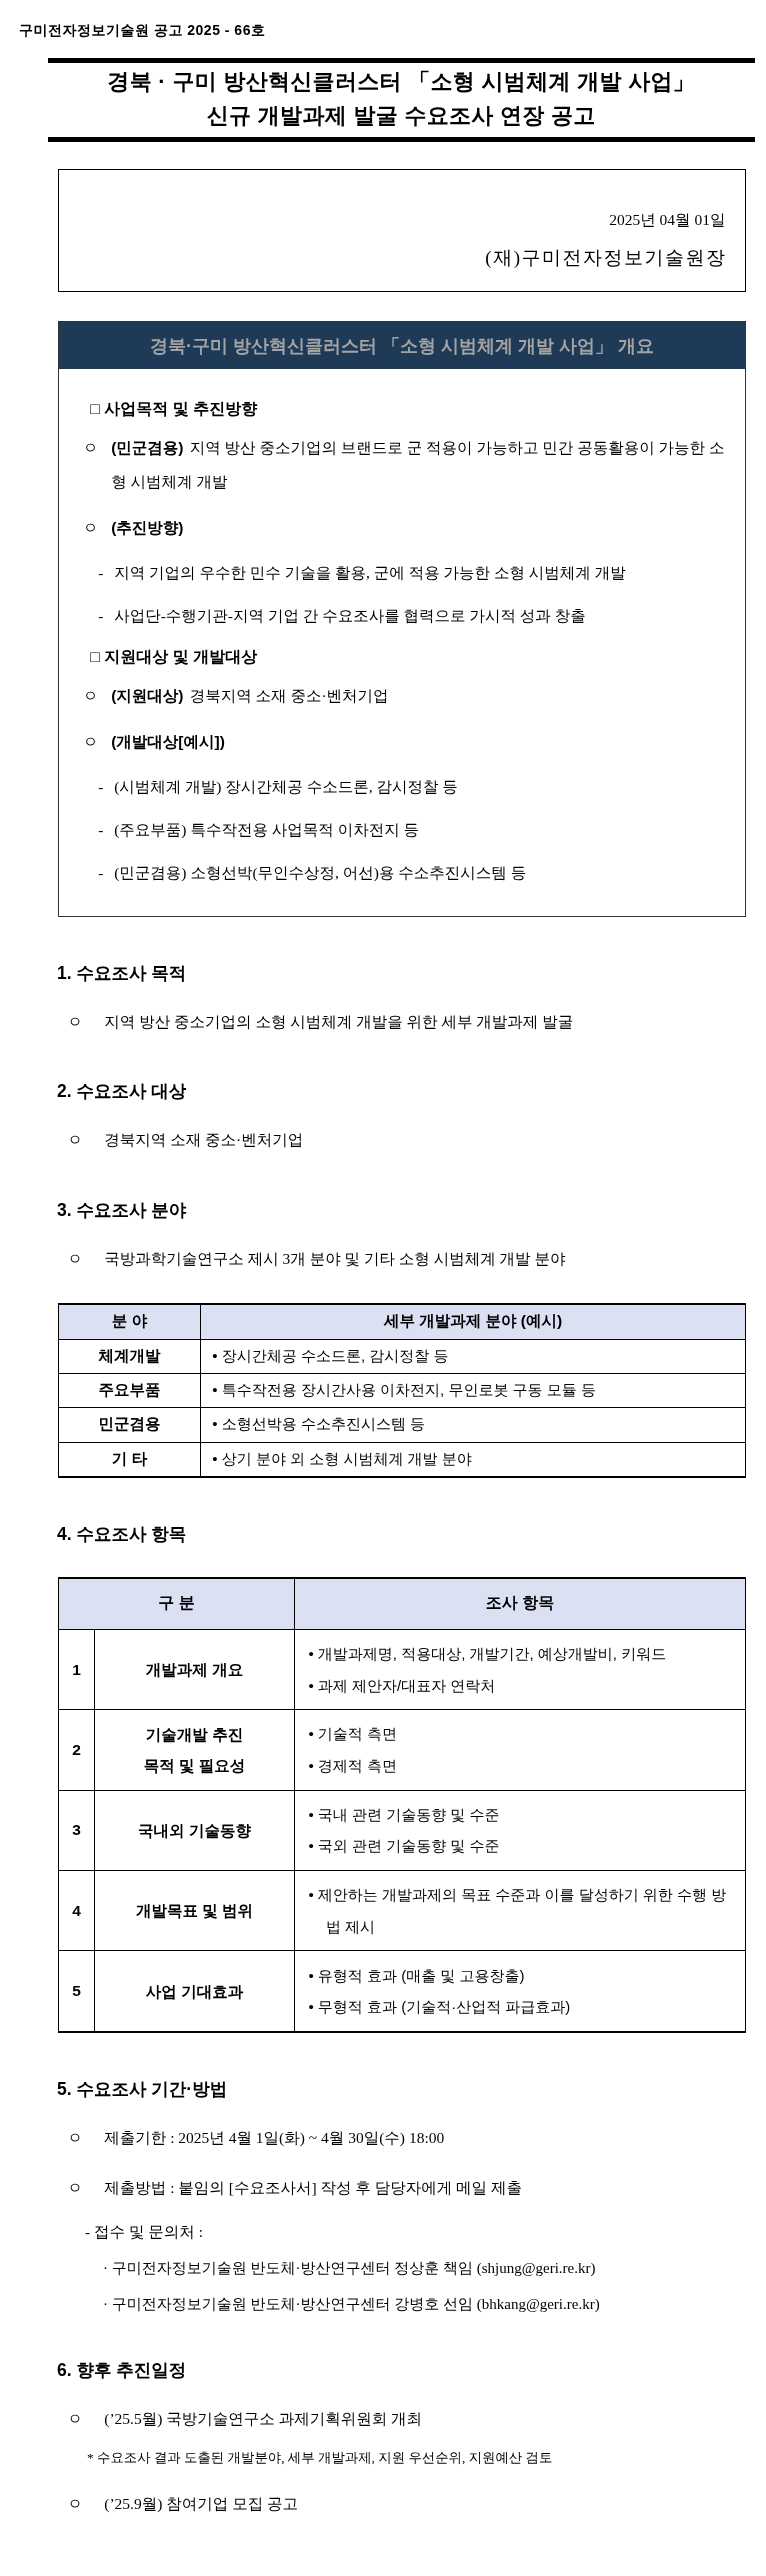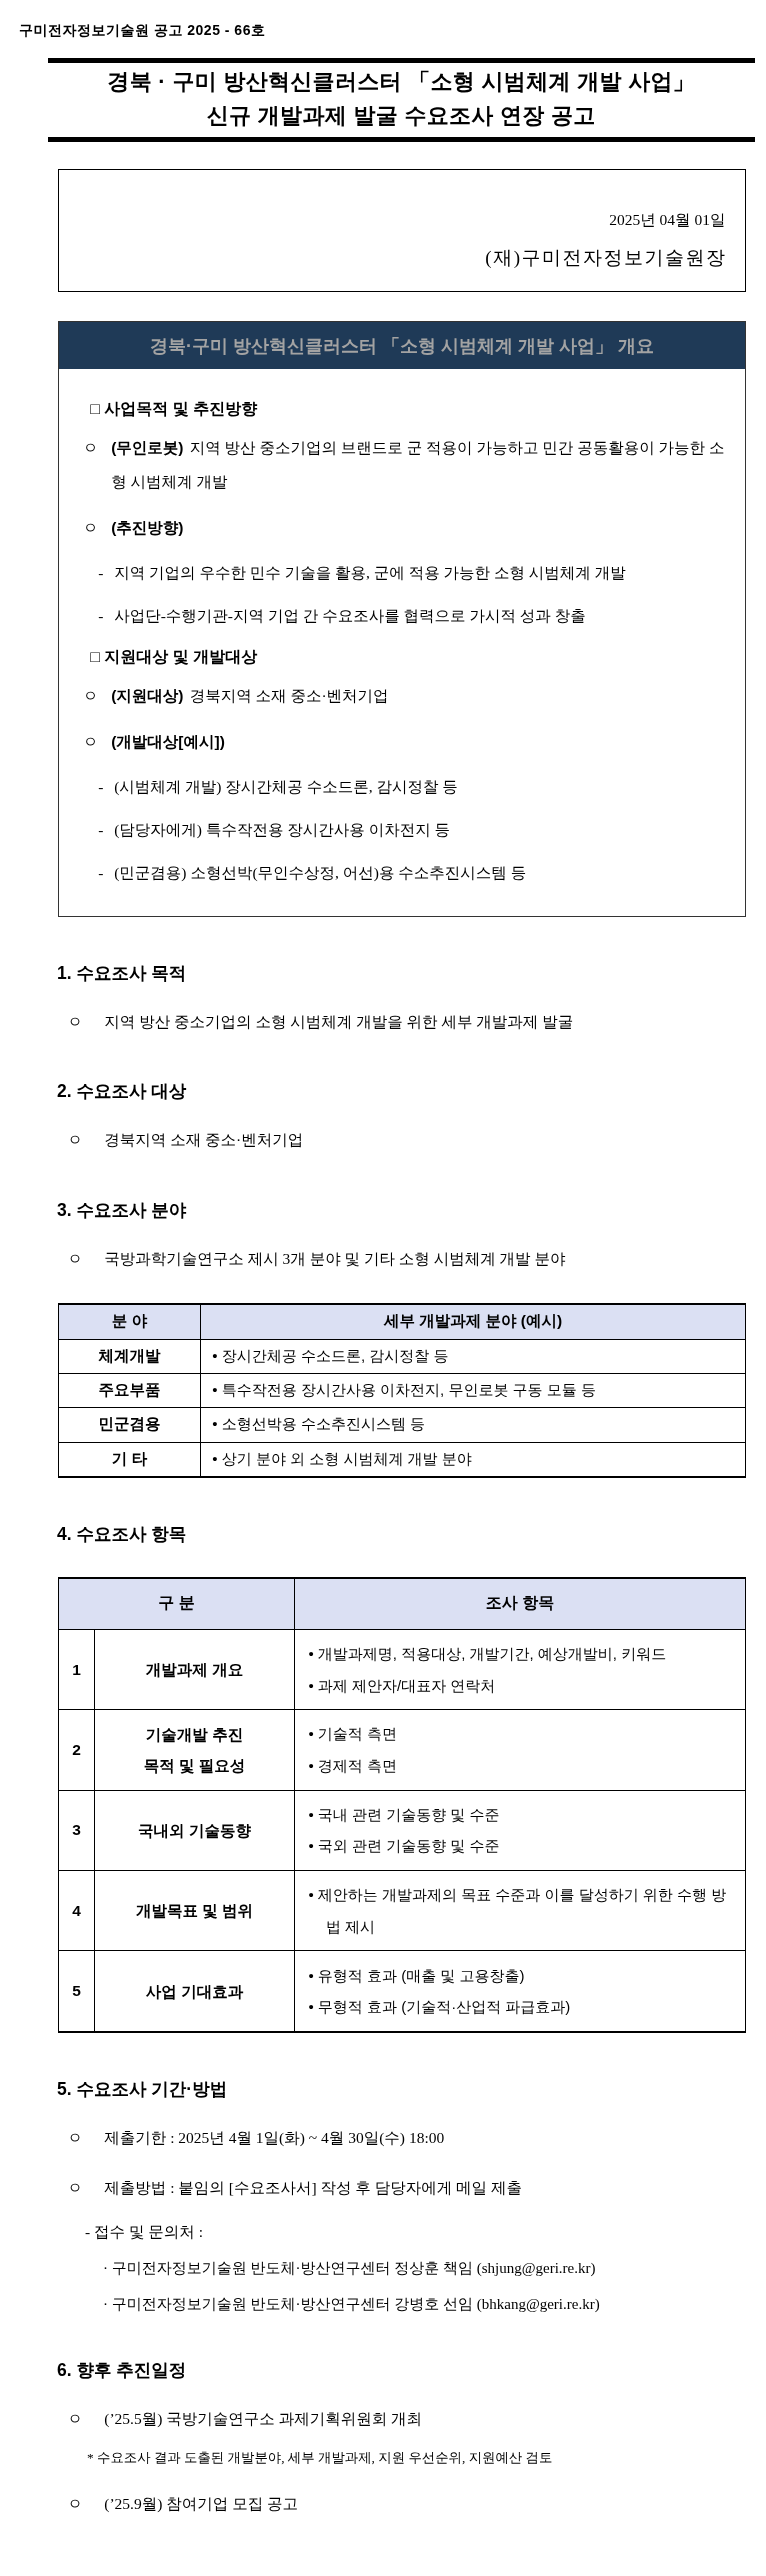--- a/index.html
+++ b/index.html
@@ -79,21 +79,21 @@
   <div class="intro-box">
     <div class="intro-date">2025년 04월 01일</div>
     <div class="intro-signer">(재)구미전자정보기술원장</div>
   </div>
 
   <div class="overview-box">
     <div class="ov-header">경북·구미 방산혁신클러스터 「소형 시범체계 개발 사업」 개요</div>
     <div class="ov-body">
       <div class="ov-h">□ 사업목적 및 추진방향</div>
       <div class="ov-o">
-        <span class="mk">ㅇ</span><span class="bold">(무인로봇)</span><span>지역 방산 중소기업의 브랜드로 군 적용이 가능하고 민간 공동활용이 가능한 소형 시범체계 개발</span>
+        <span class="mk">ㅇ</span><span class="bold">(민군겸용)</span><span>지역 방산 중소기업의 브랜드로 군 적용이 가능하고 민간 공동활용이 가능한 소형 시범체계 개발</span>
       </div>
       <div class="ov-o">
         <span class="mk">ㅇ</span><span class="bold">(추진방향)</span>
       </div>
       <div class="ov-d">
         <span class="mk">-</span><span>지역 기업의 우수한 민수 기술을 활용, 군에 적용 가능한 소형 시범체계 개발</span>
       </div>
       <div class="ov-d">
         <span class="mk">-</span><span>사업단-수행기관-지역 기업 간 수요조사를 협력으로 가시적 성과 창출</span>
       </div>
@@ -101,21 +101,21 @@
       <div class="ov-o">
         <span class="mk">ㅇ</span><span class="bold">(지원대상)</span><span>경북지역 소재 중소·벤처기업</span>
       </div>
       <div class="ov-o">
         <span class="mk">ㅇ</span><span class="bold">(개발대상[예시])</span>
       </div>
       <div class="ov-d">
         <span class="mk">-</span><span>(시범체계 개발) 장시간체공 수소드론, 감시정찰 등</span>
       </div>
       <div class="ov-d">
-        <span class="mk">-</span><span>(담당자에게) 특수작전용 장시간사용 이차전지 등</span>
+        <span class="mk">-</span><span>(주요부품) 특수작전용 사업목적 이차전지 등</span>
       </div>
       <div class="ov-d">
         <span class="mk">-</span><span>(민군겸용) 소형선박(무인수상정, 어선)용 수소추진시스템 등</span>
       </div>
     </div>
   </div>
 
   <div class="sec-title">1. 수요조사 목적</div>
   <div class="bullet">
     <span class="mk">ㅇ</span><span>지역 방산 중소기업의 소형 시범체계 개발을 위한 세부 개발과제 발굴</span>

